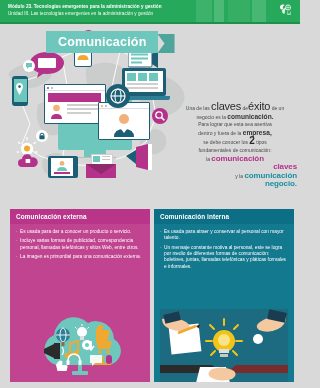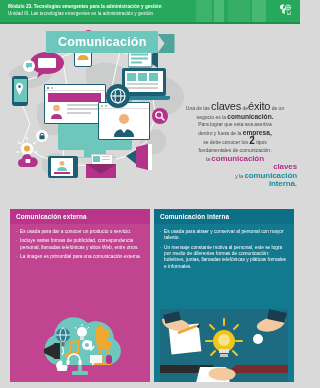--- a/index.html
+++ b/index.html
@@ -330,21 +330,21 @@
     <span class="r1">fundamentales de comunicación:</span>
     <span class="r1">
       <span>la</span>
       <span class="ext">comunicación</span>
     </span>
     <span class="r-right"><span class="ext">claves</span></span>
     <span class="r-right">
       <span>y la</span>
       <span class="int">comunicación</span>
     </span>
-    <span class="r-right"><span class="int">interna.</span></span>
+    <span class="r-right"><span class="int">negocio.</span></span>
   </div>
 </div>
 
 <div class="panels">
 
   <div class="panel left">
     <div class="panel-head">
       <span class="panel-head-title">Comunicación externa</span>
     </div>
     <div class="bullets">

